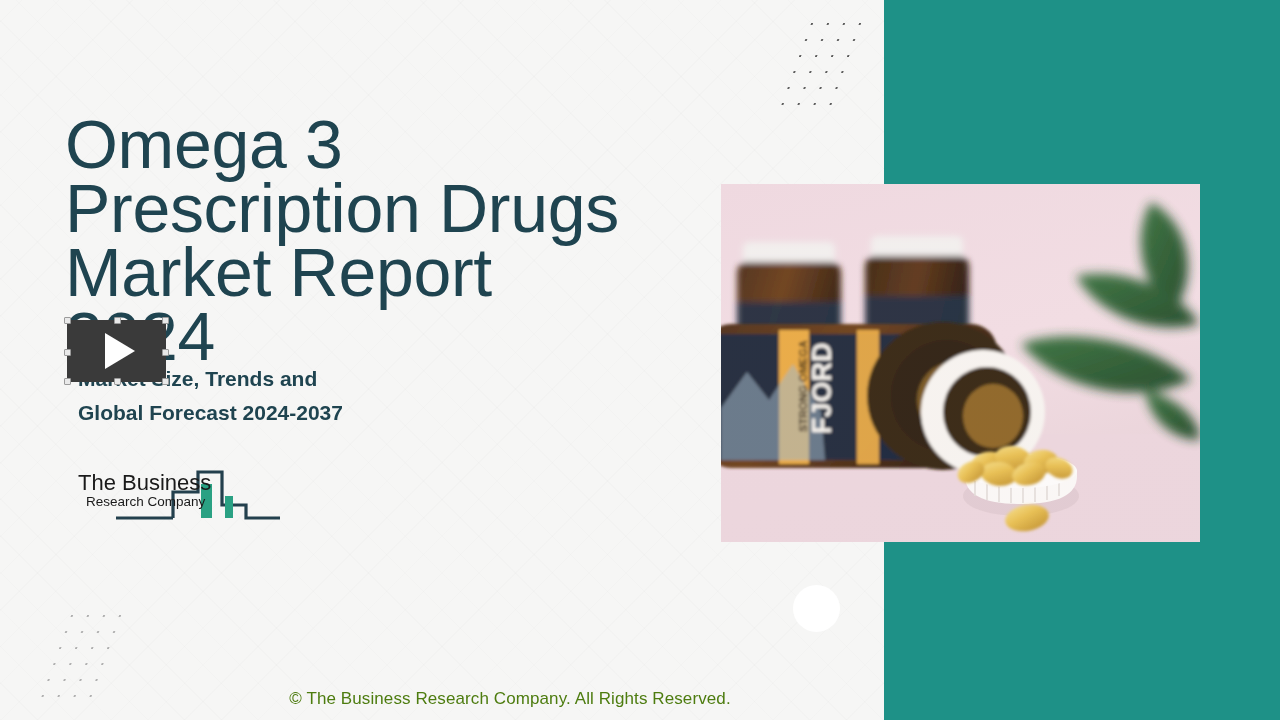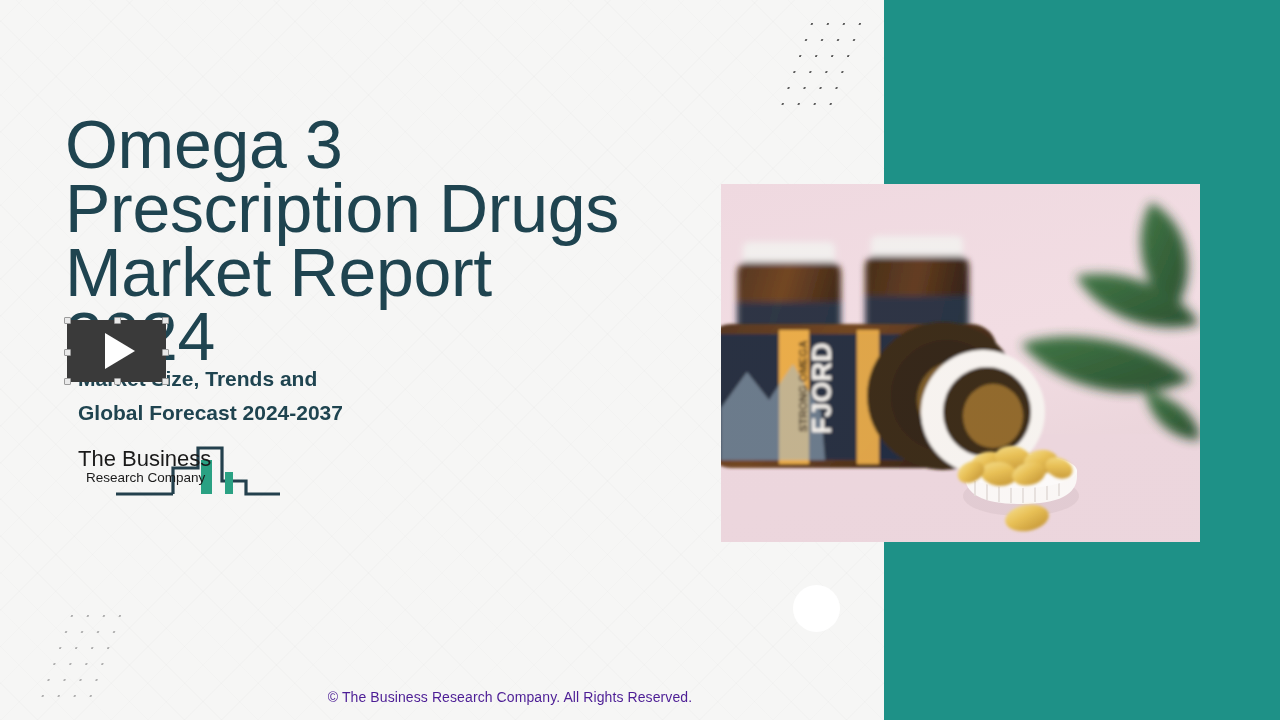--- a/index.html
+++ b/index.html
@@ -75,33 +75,33 @@
   .handle{
     position:absolute;width:5px;height:5px;background:#e9e9e9;
     border:1px solid #9b9b9b;border-radius:1px;
   }
   .h-tl{left:-3px;top:-3px;} .h-tr{right:-3px;top:-3px;}
   .h-bl{left:-3px;bottom:-3px;} .h-br{right:-3px;bottom:-3px;}
   .h-tc{left:47px;top:-3px;} .h-bc{left:47px;bottom:-3px;}
   .h-ml{left:-3px;top:29px;} .h-mr{right:-3px;top:29px;}
   
   .logo{
-    position:absolute;left:70px;top:436px;width:215px;height:62px;text-align:right;
+    position:absolute;left:70px;top:460px;width:215px;height:62px;text-align:right;
   }
   .logo svg{display:block;}
   
   .photo{
     position:absolute;left:721px;top:184px;width:479px;height:358px;
     overflow:hidden;background:#e6d2d8;
   }
   .photo svg{display:block;}
   
   .footer{
     position:absolute;left:0;top:689px;width:1020px;
-    text-align:center;font-size:14px;color:#4c1d95;
+    text-align:center;font-size:17px;color:#4d7c0f;
     letter-spacing:.1px;
   }
 </style>
 </head>
 <body>
 
 <div id="slide">
 
   <div class="texture"></div>
 

